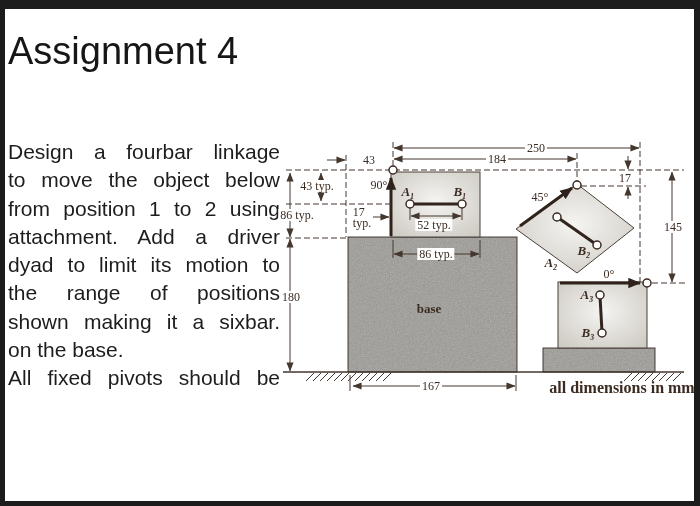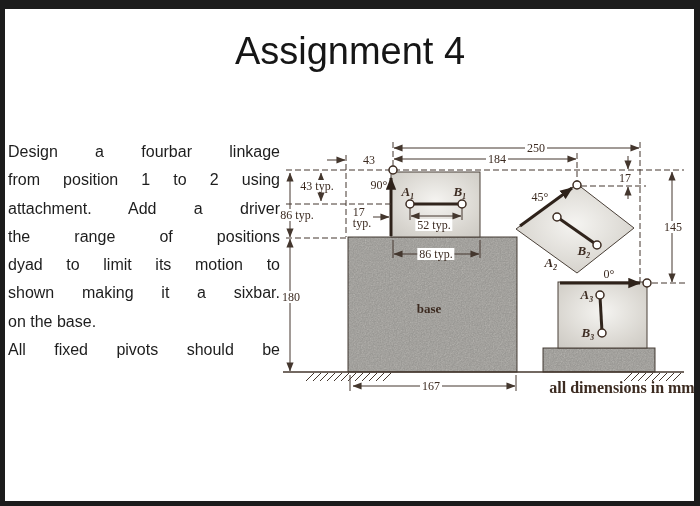--- a/index.html
+++ b/index.html
@@ -7,26 +7,26 @@
     width:700px;height:506px;position:relative;overflow:hidden;
     background:#1c1c1c;
     font-family:"Liberation Sans",sans-serif;
   }
   .slide{
     position:absolute;left:5px;top:9px;width:689px;height:492px;
     background:#ffffff;
   }
   .title{
     position:absolute;left:0;right:0;top:30px;
-    text-align:center;font-size:38px;color:#161616;
-    font-family:"Liberation Sans",sans-serif;letter-spacing:0px;
+    font-size:38px;color:#161616;
+    font-family:"Liberation Sans",sans-serif;letter-spacing:0px;padding-left:8px;
   }
   .body-text{
     position:absolute;left:8px;top:138px;width:272px;
-    font-size:16px;line-height:28.3px;color:#1d1d1d;
+    font-size:21px;line-height:28.3px;color:#1d1d1d;
   }
   .body-text .jline{text-align:justify;text-align-last:justify;}
   .body-text .jline.last{text-align-last:left;}
   .fig{position:absolute;left:280px;top:130px;width:410px;height:270px;}
   .dlabel{
     position:absolute;transform:translate(-50%,-50%);
     font-family:"Liberation Serif",serif;font-size:12px;color:#3c2b21;
     background:#ffffff;padding:0 2px;white-space:nowrap;line-height:12px;
   }
   .dlabel.nobg{background:transparent;padding:0;}
@@ -38,24 +38,25 @@
 </style>
 </head>
 <body>
 
 <div class="slide"></div>
 
 <div class="title">Assignment 4</div>
 
 <div class="body-text">
   <div class="jline">Design a fourbar linkage</div>
+  <div class="jline">to move the object below</div>
   <div class="jline">from position 1 to 2 using</div>
   <div class="jline">attachment. Add a driver</div>
+  <div class="jline">dyad to limit its motion to</div>
   <div class="jline">the range of positions</div>
-  <div class="jline">dyad to limit its motion to</div>
   <div class="jline">shown making it a sixbar.</div>
   <div class="jline last">on the base.</div>
   <div class="jline">All fixed pivots should be</div>
 </div>
 
 <svg class="fig" viewBox="280 130 410 270">
   <defs>
     <marker id="arr" viewBox="0 0 10 8" refX="9.5" refY="4" markerWidth="9" markerHeight="8" markerUnits="userSpaceOnUse" orient="auto-start-reverse">
       <path d="M0,0 L10,4 L0,8 z" fill="#44372e"></path>
     </marker>

